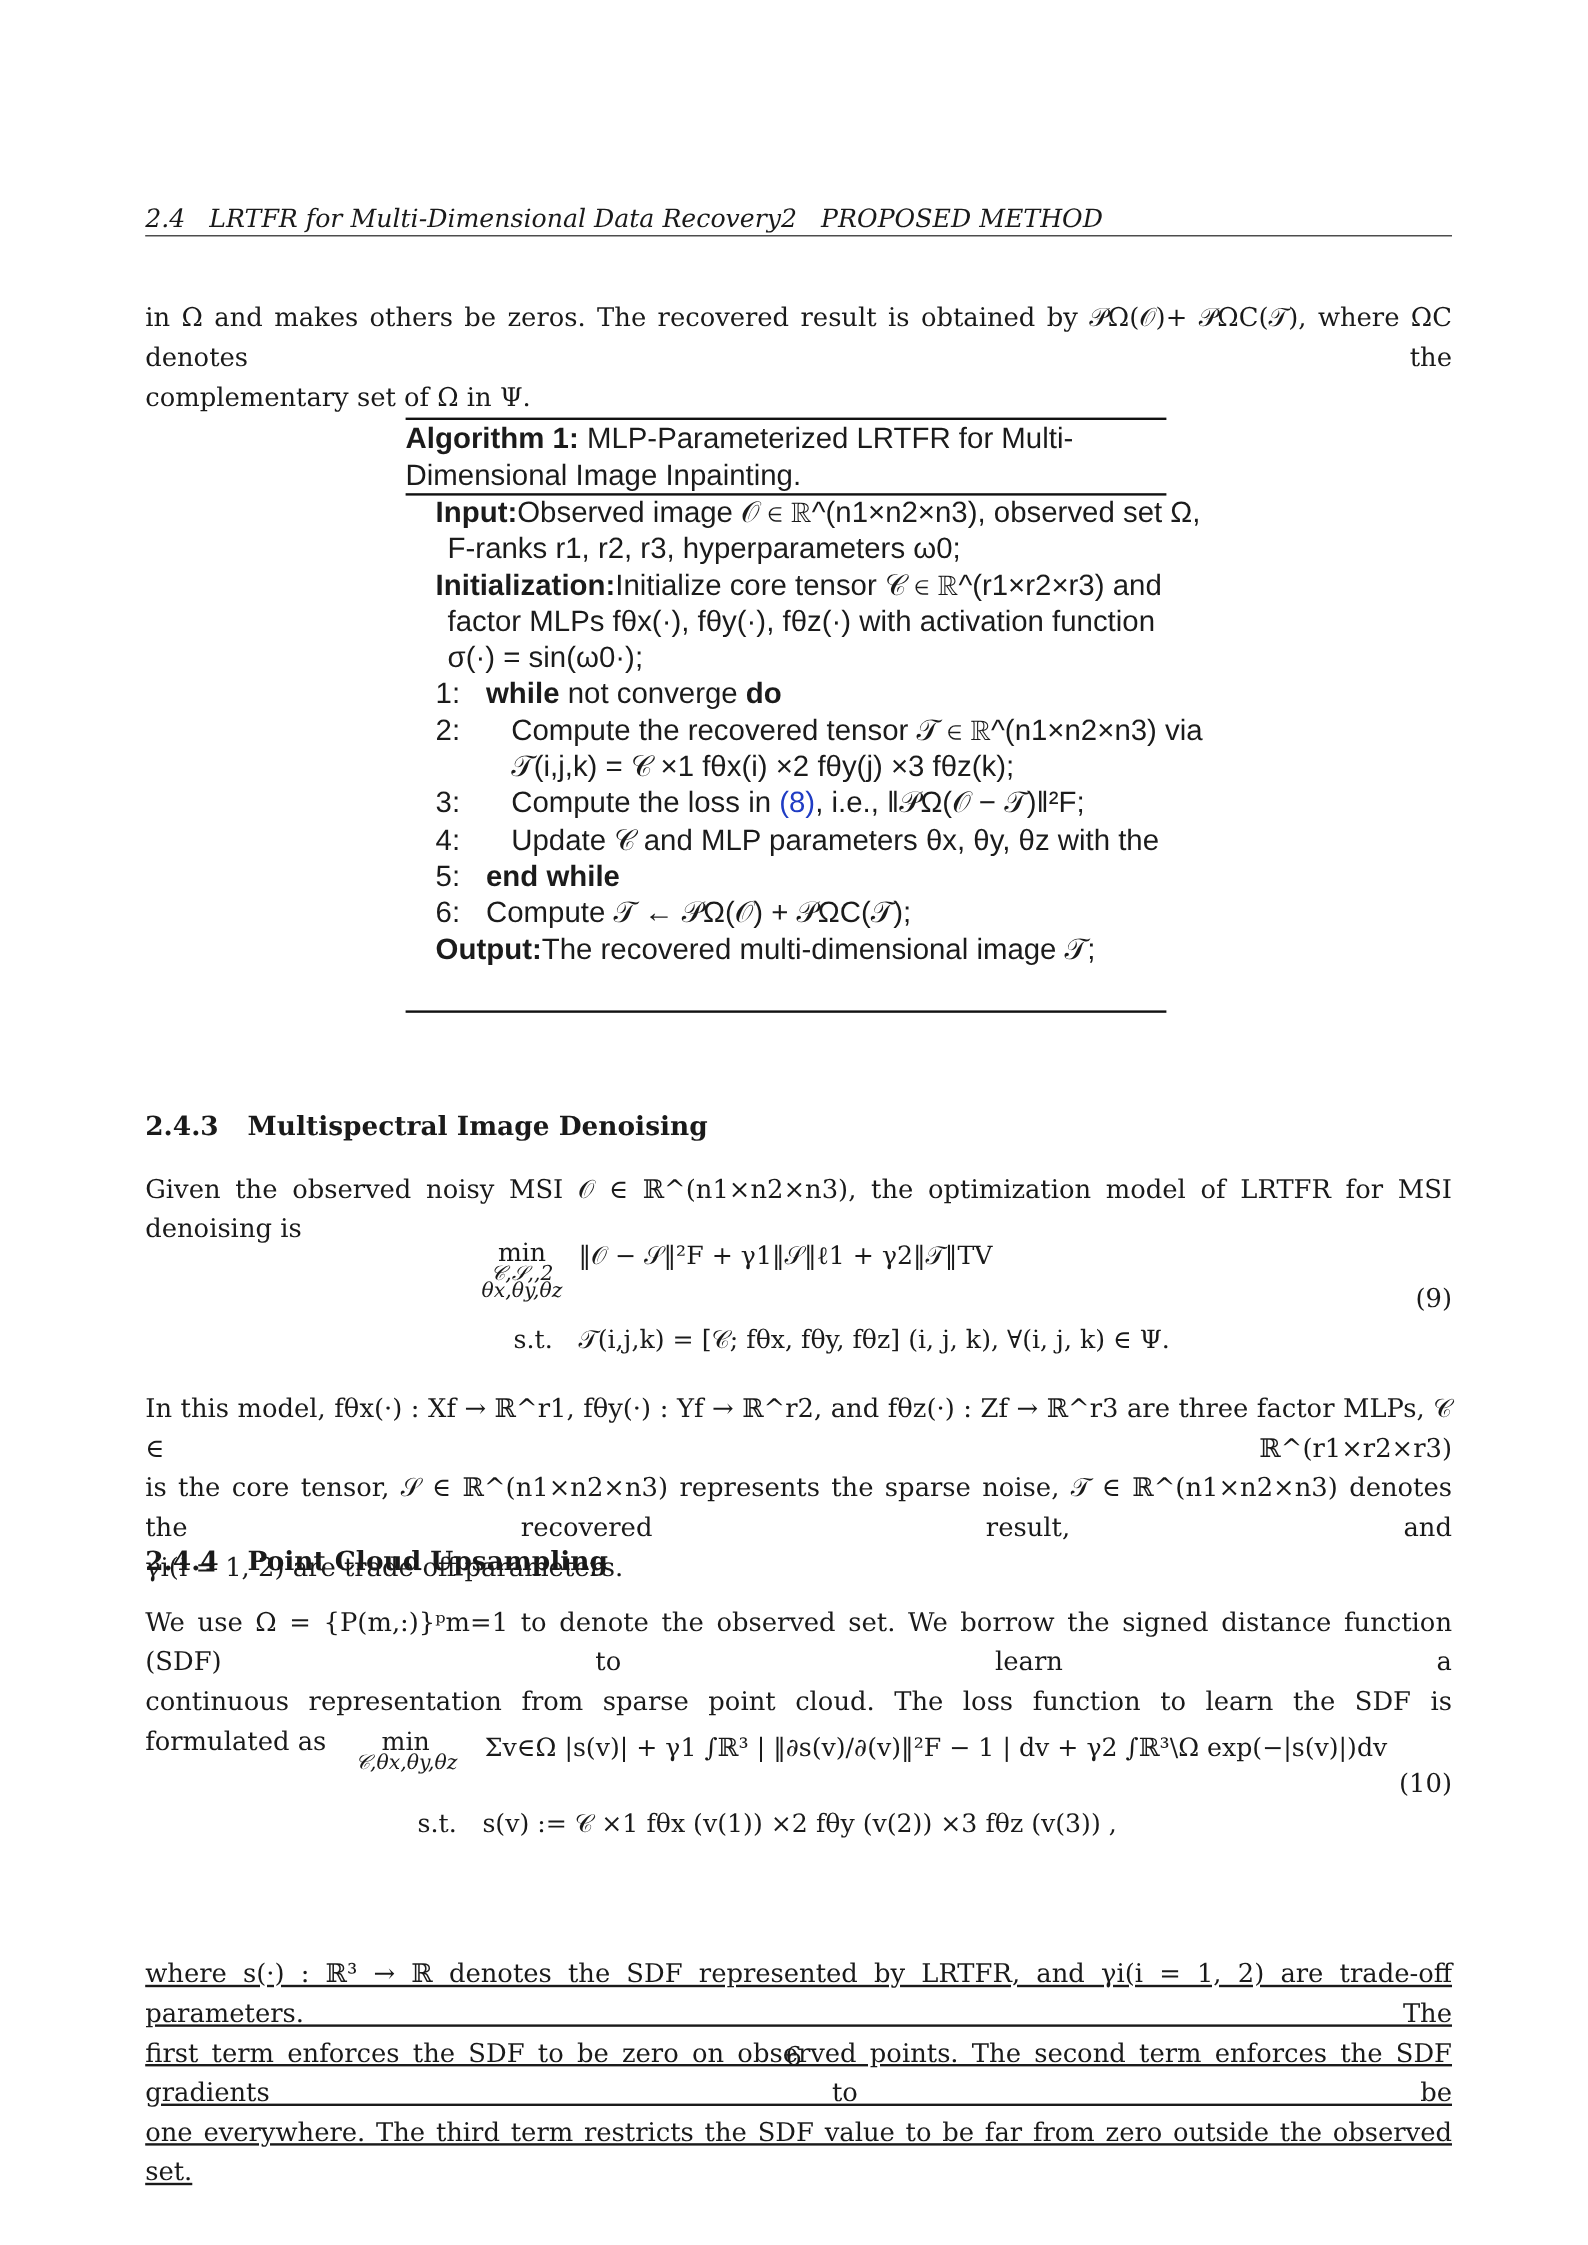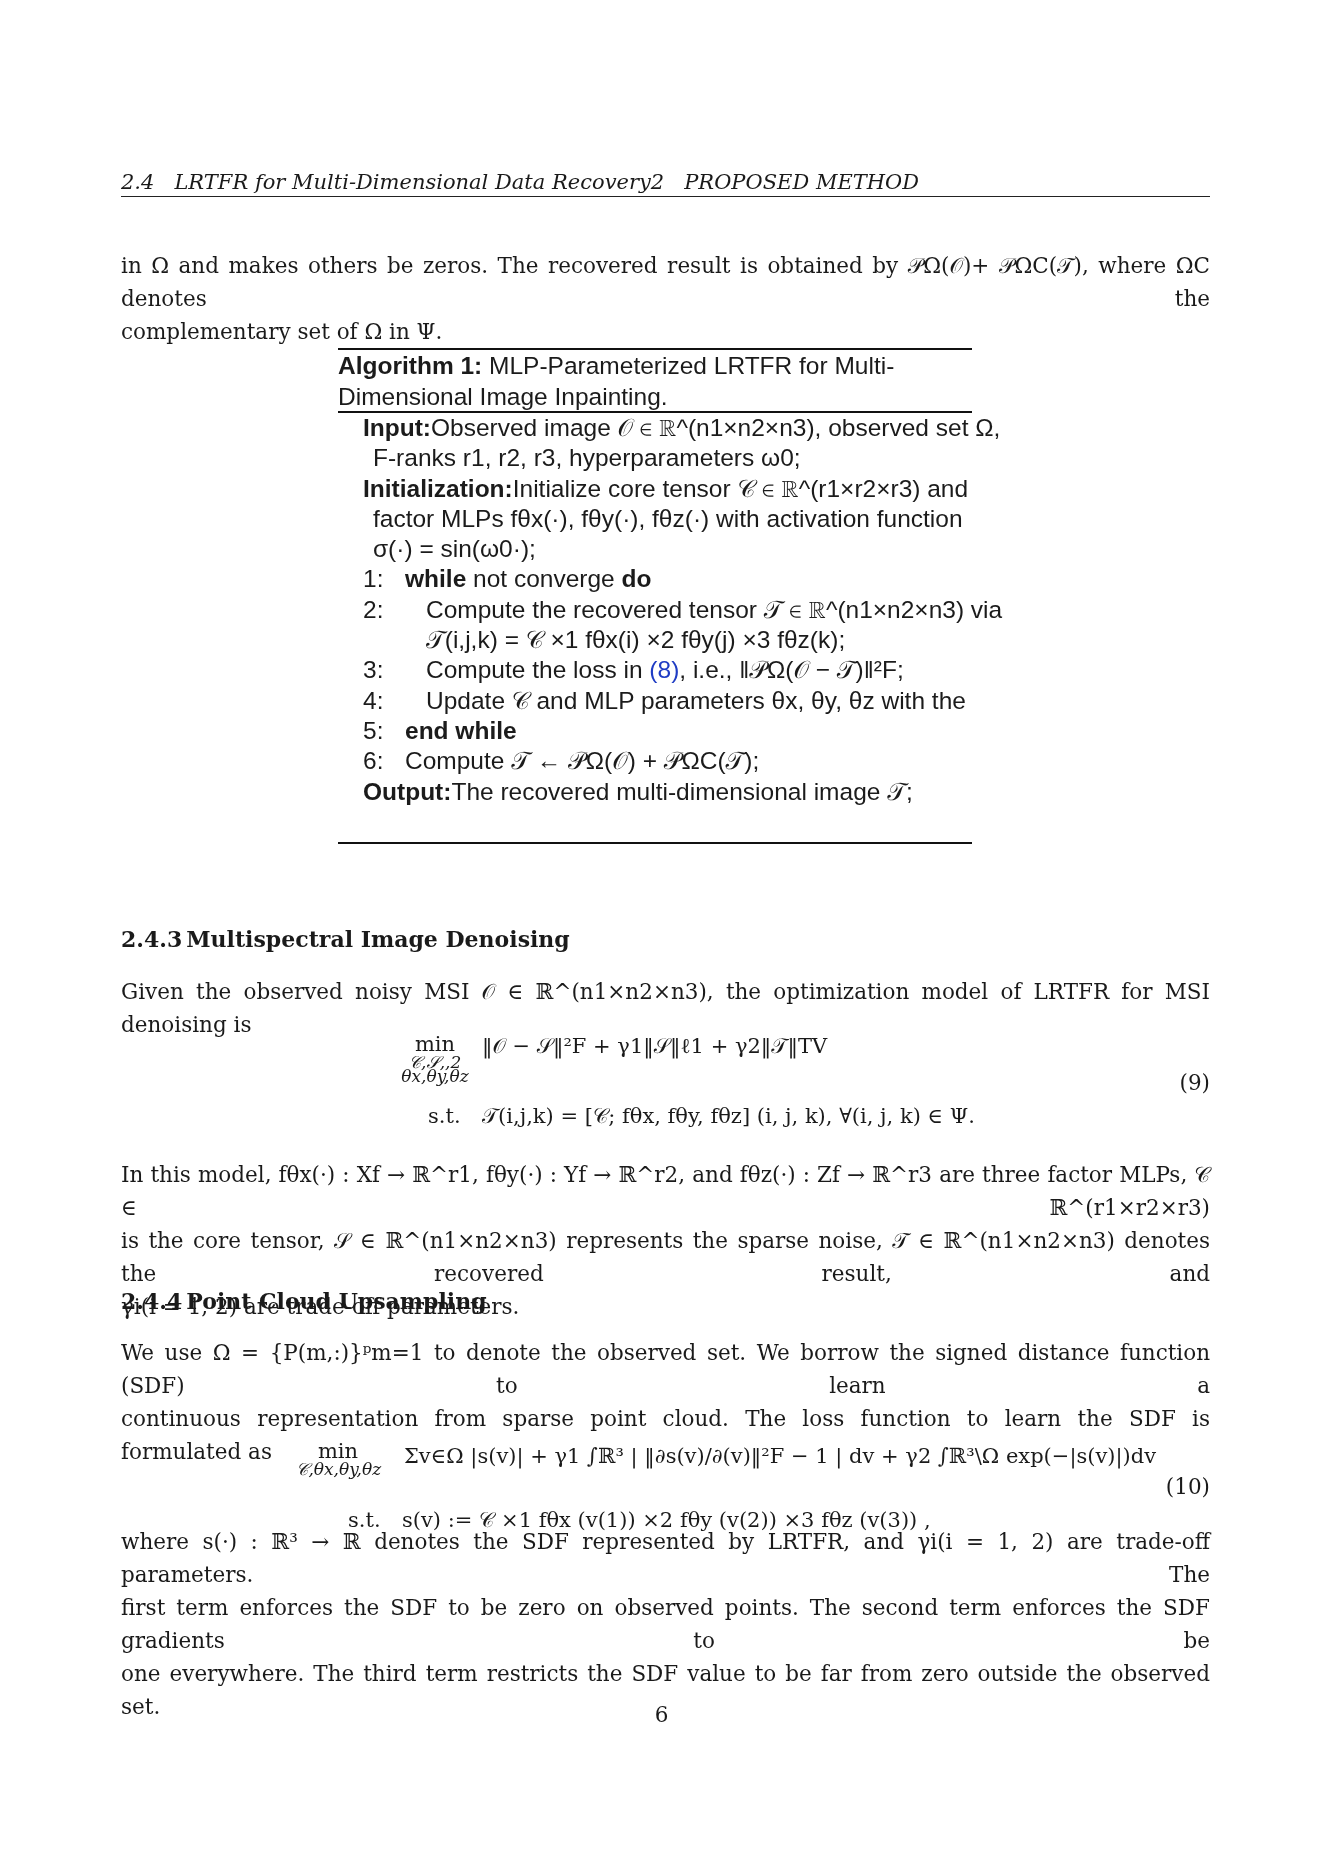--- a/index.html
+++ b/index.html
@@ -14,21 +14,21 @@
   .rule-thick { position: absolute; height: 2px; background: #111; left: 338px; width: 634px; }
   .rule-thin  { position: absolute; height: 1.5px; background: #111; left: 338px; width: 634px; }
   .algo-title { top: 350px; line-height: 31px; }
   .algo-body { top: 413px; line-height: 30.3px; }
   .algo-body .row { display: flex; white-space: nowrap; }
   .algo-body .num { width: 42px; flex: none; }
   .algo-body .ind { padding-left: 21px; }
   b { font-weight: bold; }
   .ref { color: #1f3cc4; }
   .h3 { left: 121px; font-weight: bold; font-size: 22px; }
-  .h3 .no { margin-right: 4px; }
+  .h3 .no { margin-right: 24px; }
   .eq { font-size: 21px; }
   .eqno { right: 113px; font-size: 21.5px; }
   .center-page { left: 0; width: 1323px; text-align: center; font-size: 21.5px; }
   .minsub { font-size: 17px; line-height: 14px; text-align: center; font-style: italic; }
 </style>
 </head>
 <body>
 
 <div class="abs running-head">
   <span style="white-space:pre">2.4   LRTFR for Multi-Dimensional Data Recovery</span>
@@ -134,19 +134,19 @@
 
 <div class="abs eq" style="left:296px; top:1440px; width:84px; text-align:center;">
   <div style="line-height:22px">min</div>
   <div class="minsub">𝒞,θx,θy,θz</div>
 </div>
 <div class="abs eq" style="left:404px; top:1444px; white-space:nowrap;">Σv∈Ω |s(v)| + γ1 ∫ℝ³ | ‖∂s(v)/∂(v)‖²F − 1 | dv + γ2 ∫ℝ³\Ω exp(−|s(v)|)dv</div>
 <div class="abs eq" style="left:348px; top:1508px;">s.t.</div>
 <div class="abs eq" style="left:402px; top:1508px;">s(v) := 𝒞 ×1 fθx (v(1)) ×2 fθy (v(2)) ×3 fθz (v(3)) ,</div>
 <div class="abs eqno" style="top:1474px;">(10)</div>
 
-<div class="abs para" style="top:1525px;">
+<div class="abs para" style="top:1629px;text-decoration:underline;">
   <div style="text-align-last:justify;">where s(·) : ℝ³ → ℝ denotes the SDF represented by LRTFR, and γi(i = 1, 2) are trade-off parameters. The</div>
   <div style="text-align-last:justify;">first term enforces the SDF to be zero on observed points. The second term enforces the SDF gradients to be</div>
   <div>one everywhere. The third term restricts the SDF value to be far from zero outside the observed set.</div>
 </div>
 
 <div class="abs center-page" style="top:1702px;">6</div>
 
 </body></html>

